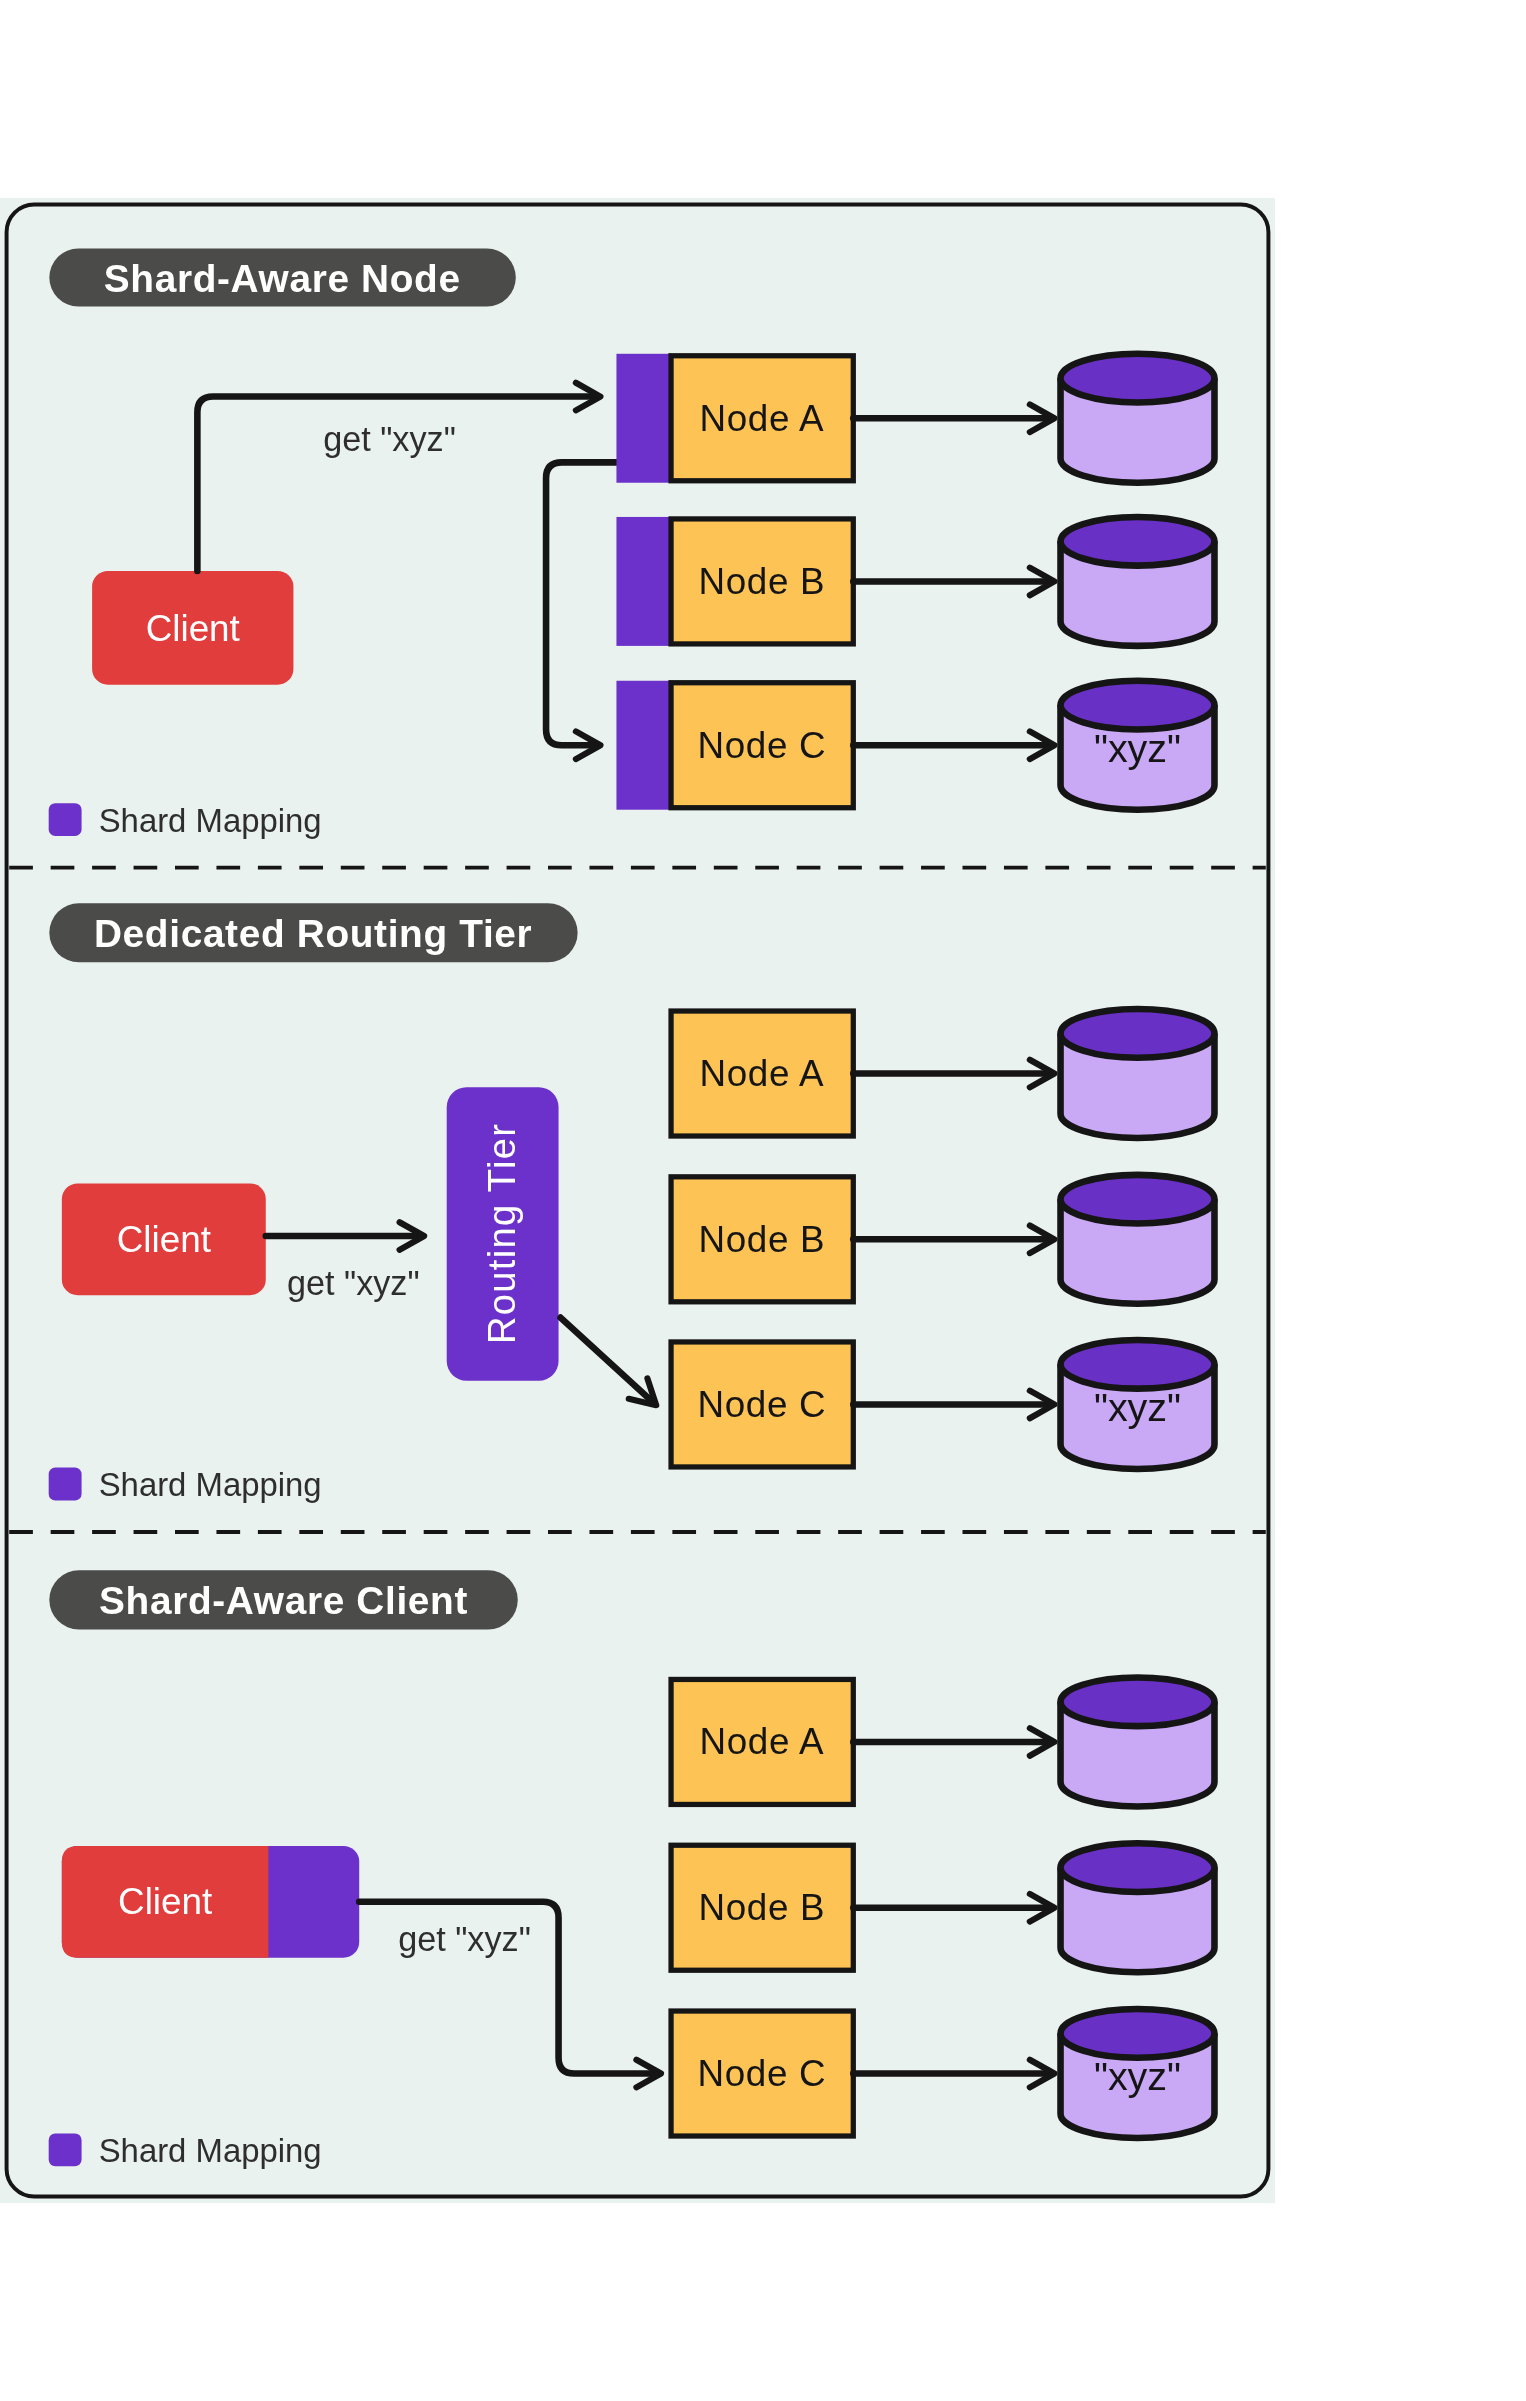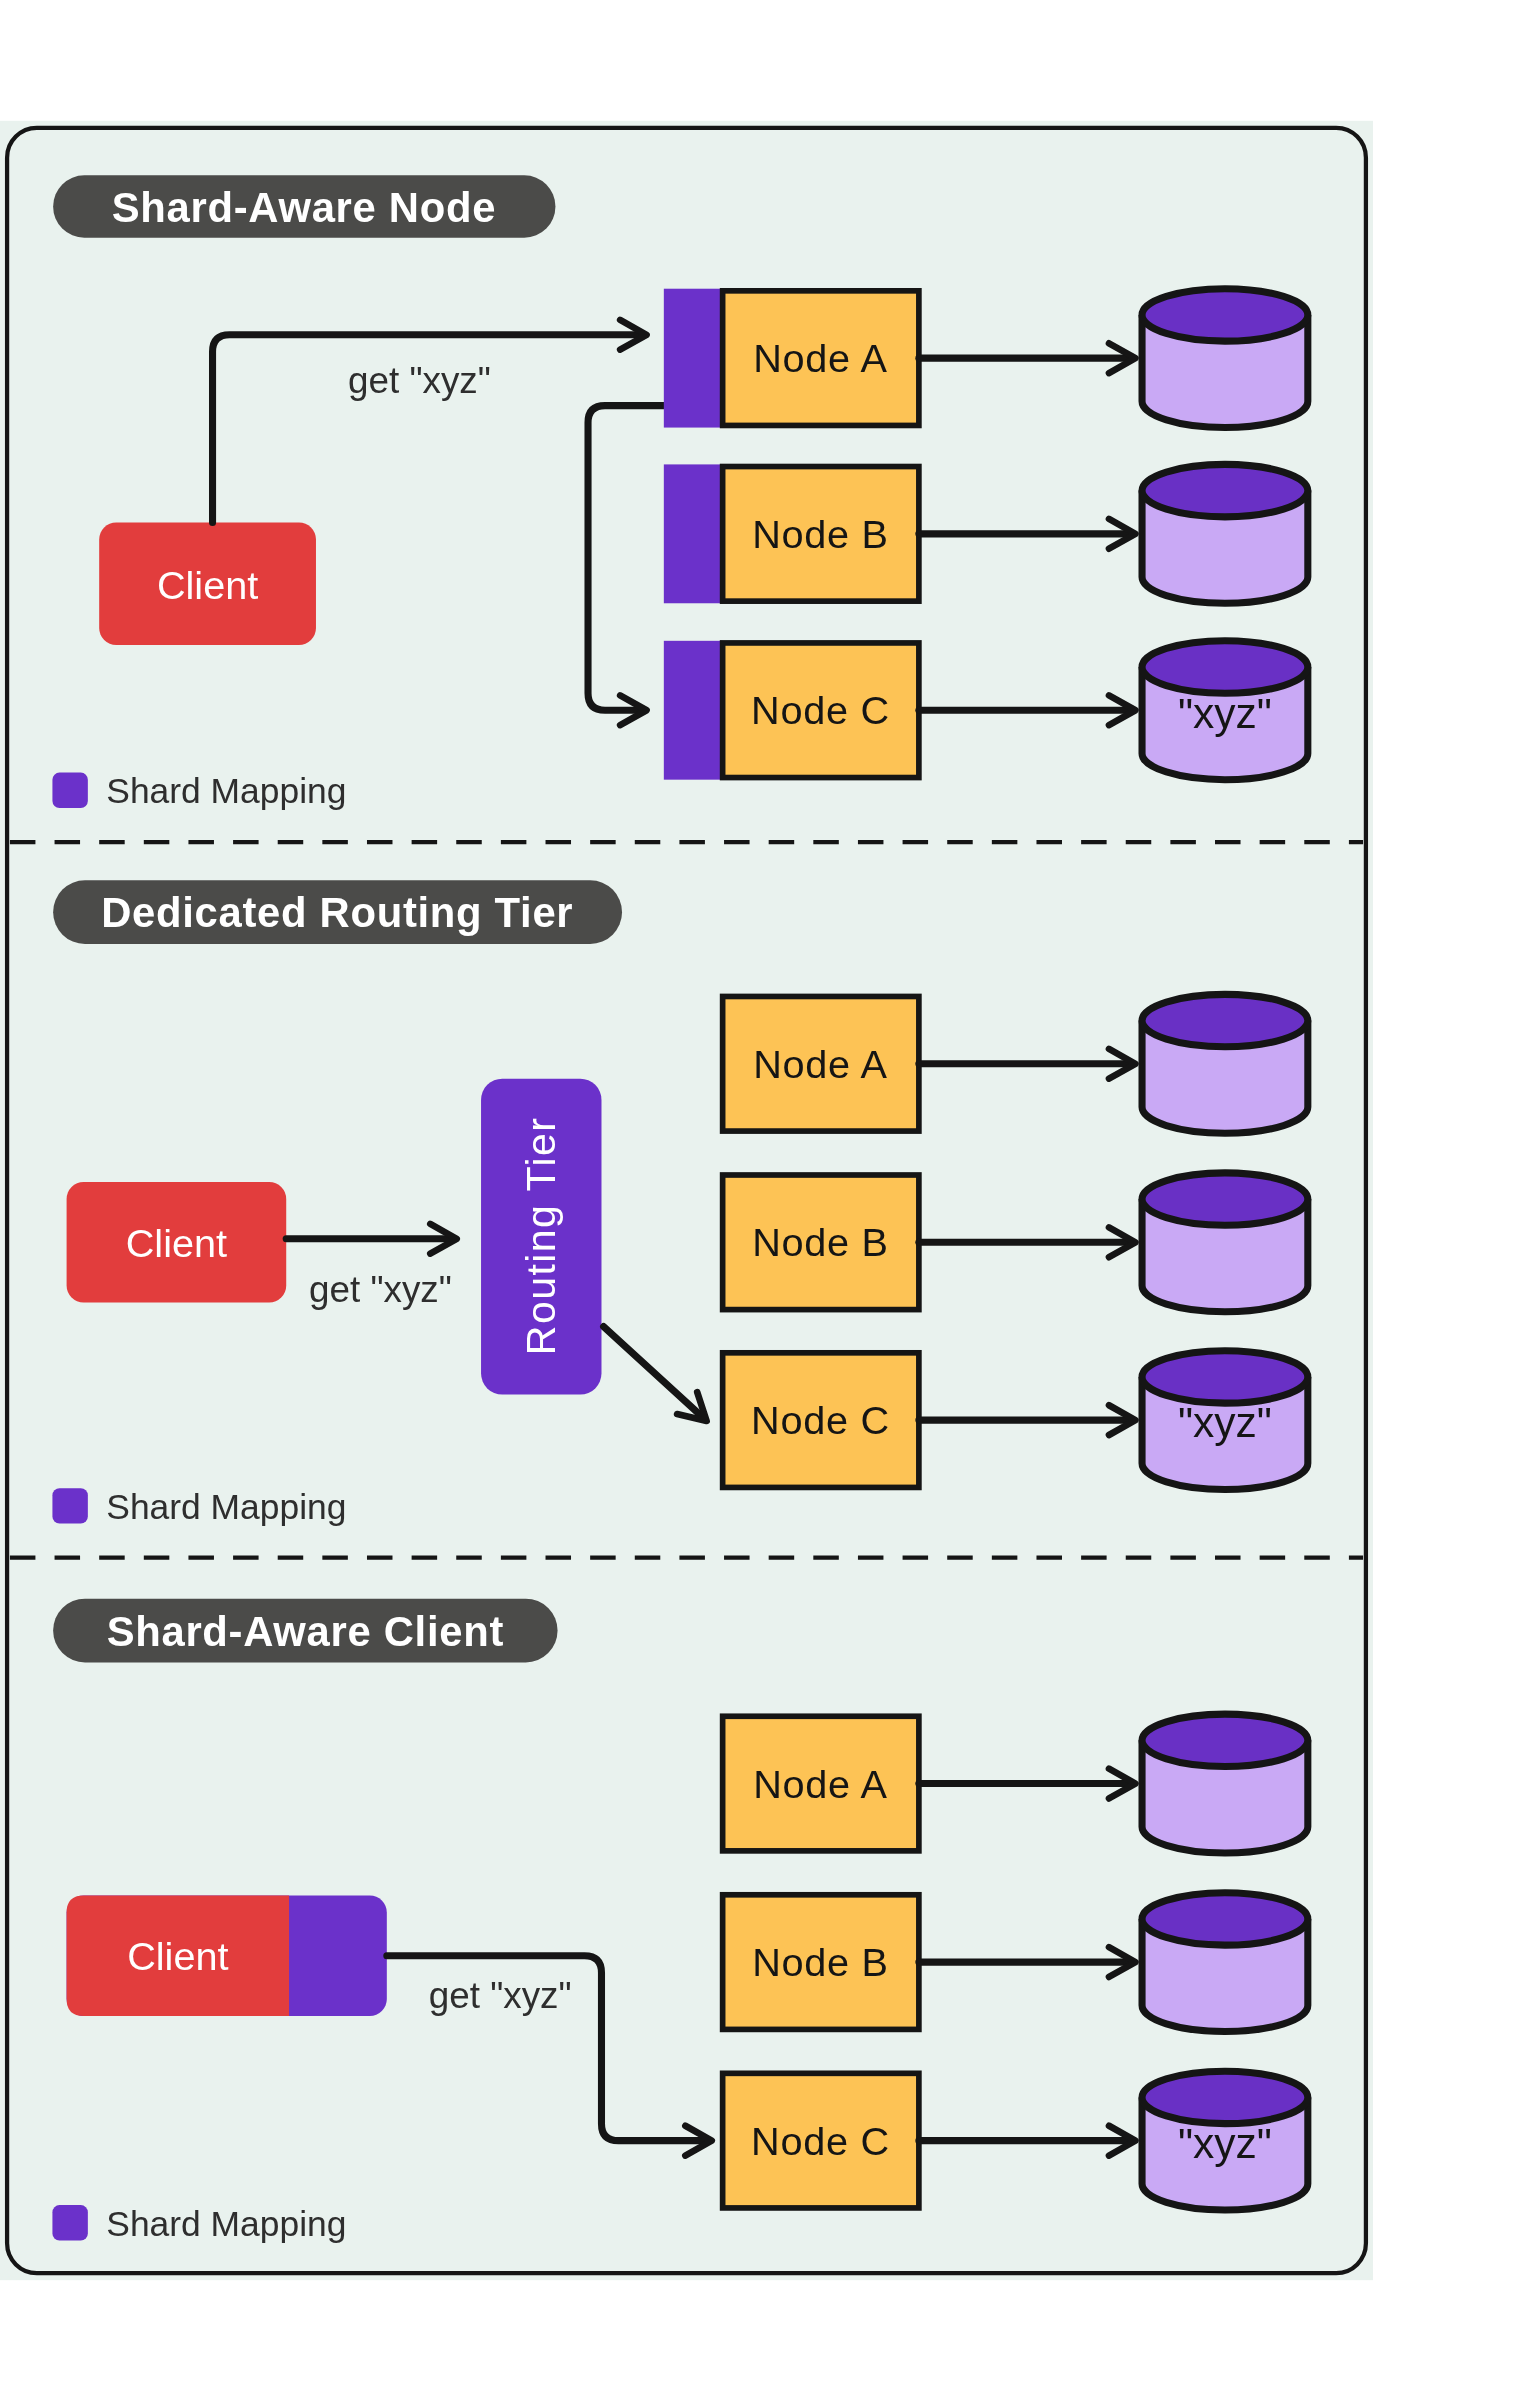--- a/index.html
+++ b/index.html
@@ -1,16 +1,16 @@
 <!DOCTYPE html>
 <html style="font-size:12.6px"><head>
 <meta charset="utf-8">
 <style>
   html,body{margin:0;padding:0;background:#ffffff;}
-  .canvas{position:relative;width:1373px;height:2401px;font-family:"Liberation Sans",sans-serif;}
+  .canvas{position:relative;width:1275px;height:2401px;font-family:"Liberation Sans",sans-serif;}
   svg{display:block;width:100%;height:100%;}
   text{font-family:"Liberation Sans",sans-serif;text-anchor:middle;dominant-baseline:central;}
   .ln{fill:none;stroke:#151515;stroke-width:10;stroke-linecap:round;}
   .dash{fill:none;stroke:#151515;stroke-width:6;stroke-dasharray:36 27;stroke-linecap:butt;}
   .nodebox{stroke:#151515;stroke-width:8;}
   .cylbody{stroke:#151515;stroke-width:10;}
   .cyltop{stroke:#151515;stroke-width:10;}
   .border{fill:none;stroke:#151515;stroke-width:6;}
   .pill-t{fill:#ffffff;font-size:59px;font-weight:600;letter-spacing:1px;}
   .node-t{fill:#151515;font-size:56px;letter-spacing:1px;}

